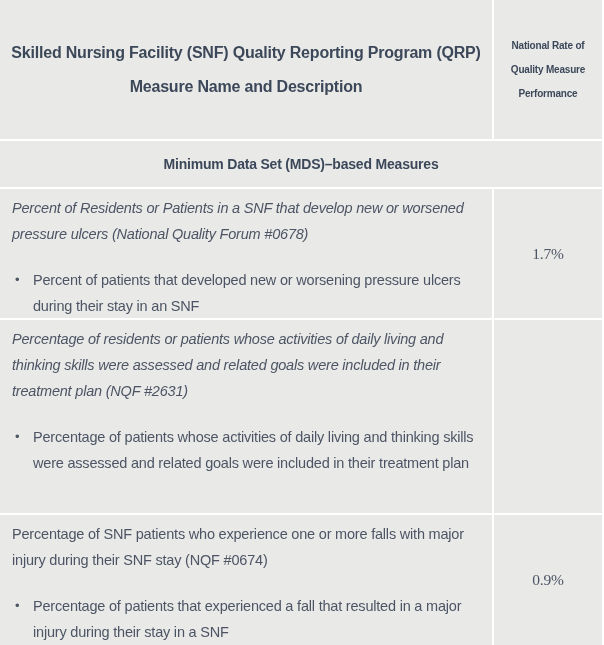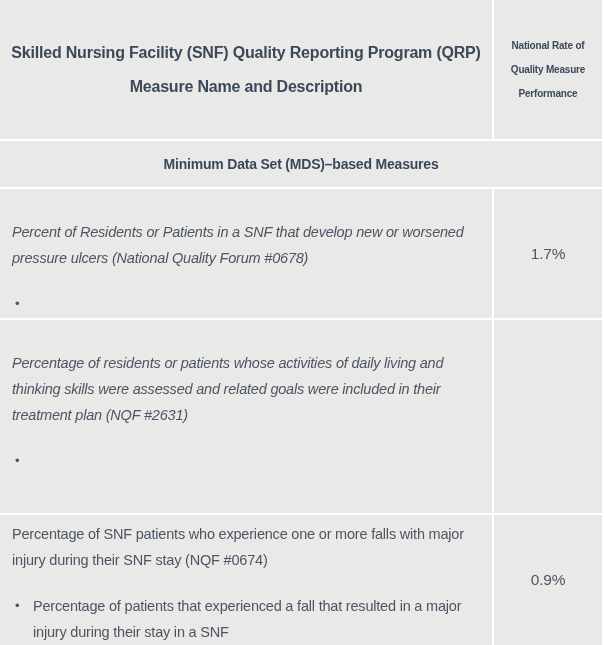--- a/index.html
+++ b/index.html
@@ -61,34 +61,35 @@
   .desc {
     grid-column: 1;
     padding: 6px 10px 0 12px;
     font-size: 14.5px;
     line-height: 26px;
     letter-spacing: -0.2px;
     color: var(--body-text);
     overflow: hidden;
   }
   .desc .title { margin: 0 0 20px 0; }
-  .desc .title.italic { font-style: italic; margin-top: 24px; }
+  .desc .title.italic { font-style: italic; }
   .desc ul { list-style: none; }
   .desc li { position: relative; padding-left: 21px; }
   .desc li .bullet-glyph {
     position: absolute; left: 3px; top: 0;
     font-size: 13px;
   }
 
   .rate {
     grid-column: 3;
     display: flex; align-items: center; justify-content: center;
     font-size: 15.5px;
     letter-spacing: -0.2px;
     color: var(--body-text);
+    font-family: Liberation Serif, serif;
   }
 
   .row5 { grid-row: 5; } .row7 { grid-row: 7; border-radius: 21px; } .row9 { grid-row: 9; }
 </style>
 </head>
 <body>
 
 <div class="table">
 
   <div class="th-left">Skilled Nursing Facility (SNF) Quality Reporting Program (QRP) Measure Name and Description</div>
@@ -99,33 +100,35 @@
 
   <div class="section-row">Minimum Data Set (MDS)–based Measures</div>
 
   <div class="hdiv" style="grid-row:4;"></div>
 
   <div class="desc row5">
     <p class="title italic">Percent of Residents or Patients in a SNF that develop new or worsened pressure ulcers (National Quality Forum #0678)</p>
     <ul>
       <li>
         <span class="bullet-glyph">•</span>
+        <span>Percent of patients that developed new or worsening pressure ulcers during their stay in an SNF</span>
       </li>
     </ul>
   </div>
   <div class="vdiv" style="grid-column:2; grid-row:5;"></div>
   <div class="rate row5">1.7%</div>
 
   <div class="hdiv" style="grid-row:6;"></div>
 
   <div class="desc row7">
     <p class="title italic">Percentage of residents or patients whose activities of daily living and thinking skills were assessed and related goals were included in their treatment plan (NQF #2631)</p>
     <ul>
       <li>
         <span class="bullet-glyph">•</span>
+        <span>Percentage of patients whose activities of daily living and thinking skills were assessed and related goals were included in their treatment plan</span>
       </li>
     </ul>
   </div>
   <div class="vdiv" style="grid-column:2; grid-row:7;"></div>
 
   <div class="hdiv" style="grid-row:8;"></div>
 
   <div class="desc row9">
     <p class="title">Percentage of SNF patients who experience one or more falls with major injury during their SNF stay (NQF #0674)</p>
     <ul>

